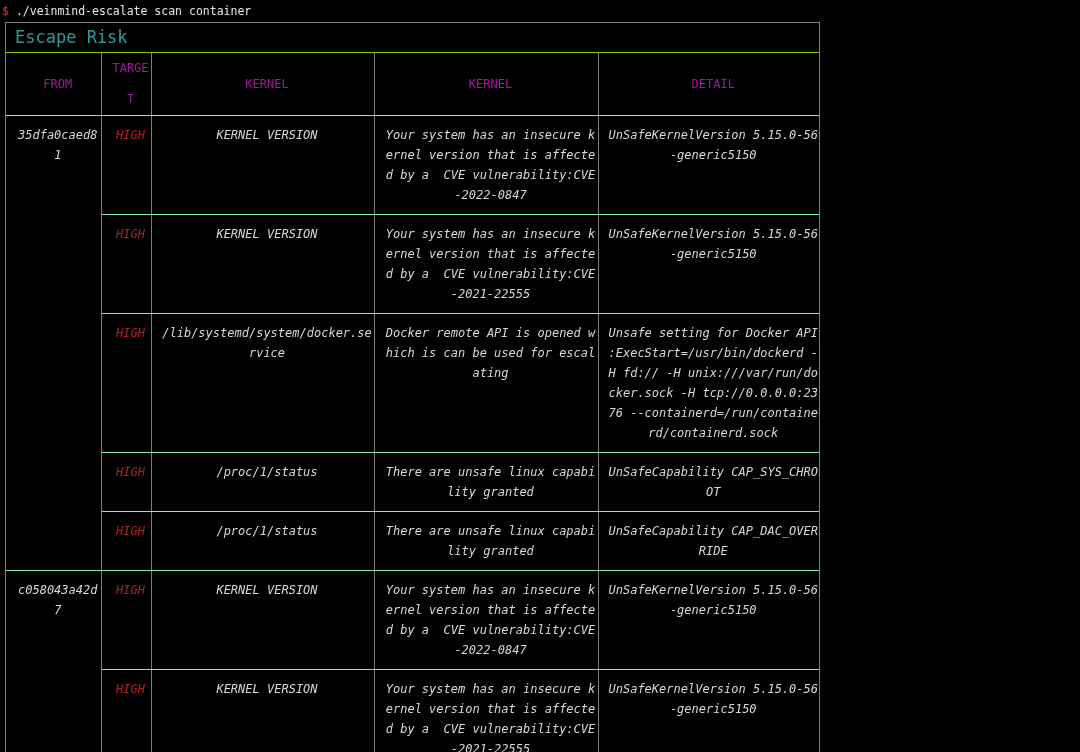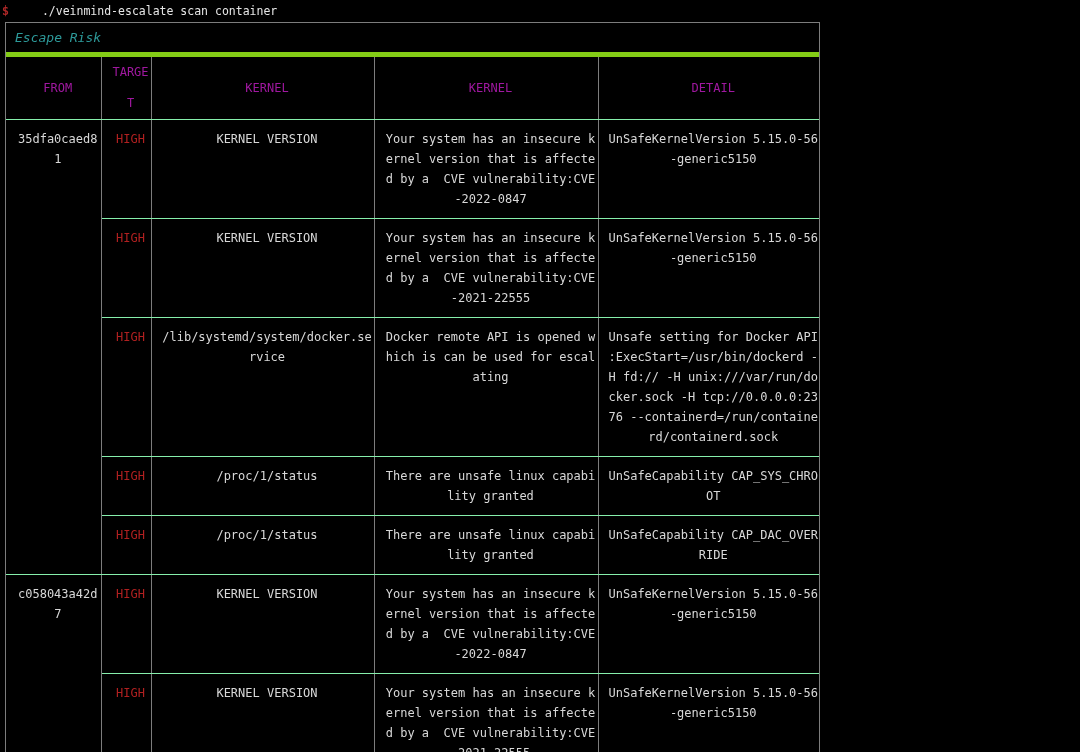--- a/index.html
+++ b/index.html
@@ -25,43 +25,41 @@
     padding-left: 2px;
     white-space: pre;
     font-size: 11.5px;
   }
   .prompt-sigil {
     color: #b02828;
     font-weight: bold;
   }
   .prompt-cmd {
     color: #e6e6e6;
-    padding-left: 26px;
   }
 
   
   .table-wrap {
     position: relative;
     margin-left: 5px;
     width: 815px;
     border: 1px solid #7d7d7d;
     border-bottom: none;
     box-sizing: border-box;
     background: #000;
   }
 
   .title-bar {
     height: 29px;
     line-height: 29px;
     padding-left: 9px;
     color: #2d9a9a;
-    border-bottom: 5px solid #84cc16;
+    border-bottom: 1px solid #84cc16;
     white-space: pre;
-    font-size: 13px;
-    font-style: italic;
+    font-size: 17px;
   }
 
   table.esc {
     border-collapse: collapse;
     table-layout: fixed;
     width: 813px;
     margin: 0;
   }
 
   table.esc col.c-from   { width: 95px; }
@@ -89,20 +87,21 @@
     height: 31px;
     line-height: 31px;
     padding-top: 0;
     color: #a018a0;
     vertical-align: middle;
   }
 
   table.esc tbody td {
     padding-top: 9px;
     padding-bottom: 9px;
+    font-style: italic;
   }
 
   td.from-cell   { color: #d8d8d8; border-bottom: 1px solid #7d7d7d; }
   td.level-cell  { color: #b02020; }
   td.target-cell { color: #d8d8d8; margin-left: 12px; }
   td.reason-cell { color: #d8d8d8; margin-top: 28px; }
   td.detail-cell { color: #d8d8d8; }
 </style>
 </head>
 <body>

